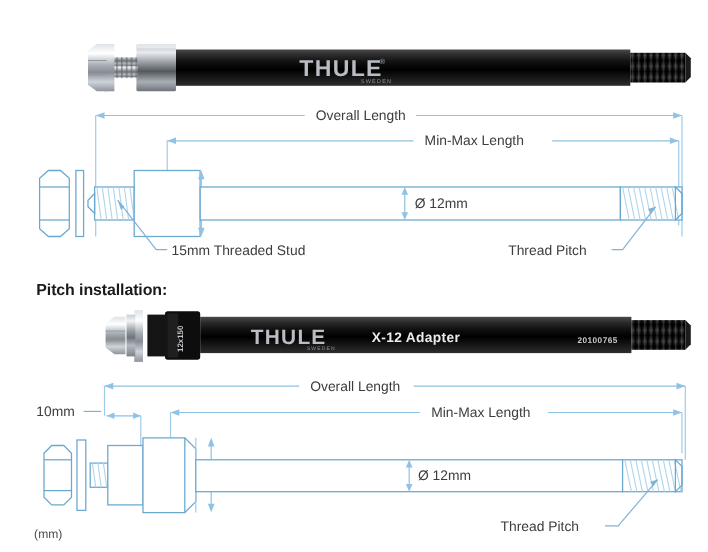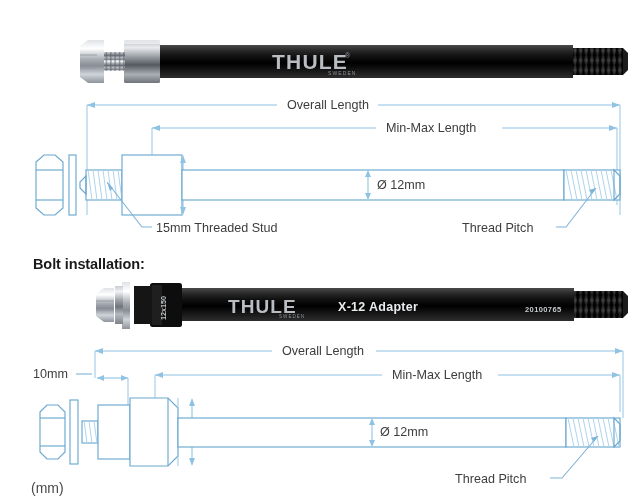--- a/index.html
+++ b/index.html
@@ -22,21 +22,21 @@
     color: #1a1a1a;
     letter-spacing: -0.1px;
     white-space: nowrap;
   }
   #h-nut  { left: 33px; top: 14px; }
   #h-bolt { left: 33px; top: 256px; }
 
   .unit-note {
     position: absolute;
     left: 31px; top: 480px;
-    font-size: 14px;
+    font-size: 11px;
     color: #4a4a4a;
   }
 
   svg.draw { position: absolute; left: 0; top: 0; overflow: visible; }
   .dimtext {
     font-family: "Liberation Sans", sans-serif;
     font-size: 12.6px;
     fill: #3d3d3d;
   }
   .dimline { stroke: #8fc2e3; stroke-width: 1.1; fill: none; }
@@ -303,17 +303,17 @@
       </g>
 
       <g>
         <path class="leader" d="M598 436 L562 478 L550 478"></path>
         <path d="M598 436 L591 438 L594 442 Z" fill="#7fb4d8"></path>
         <text class="dimtext" x="455" y="483">Thread Pitch</text>
       </g>
     </g>
   </svg>
 
-  <div class="heading" id="h-bolt">Bolt installation:</div>
+  <div class="heading" id="h-bolt">Pitch installation:</div>
 
   <div class="unit-note">(mm)</div>
 
 </div>
 
 </body></html>

